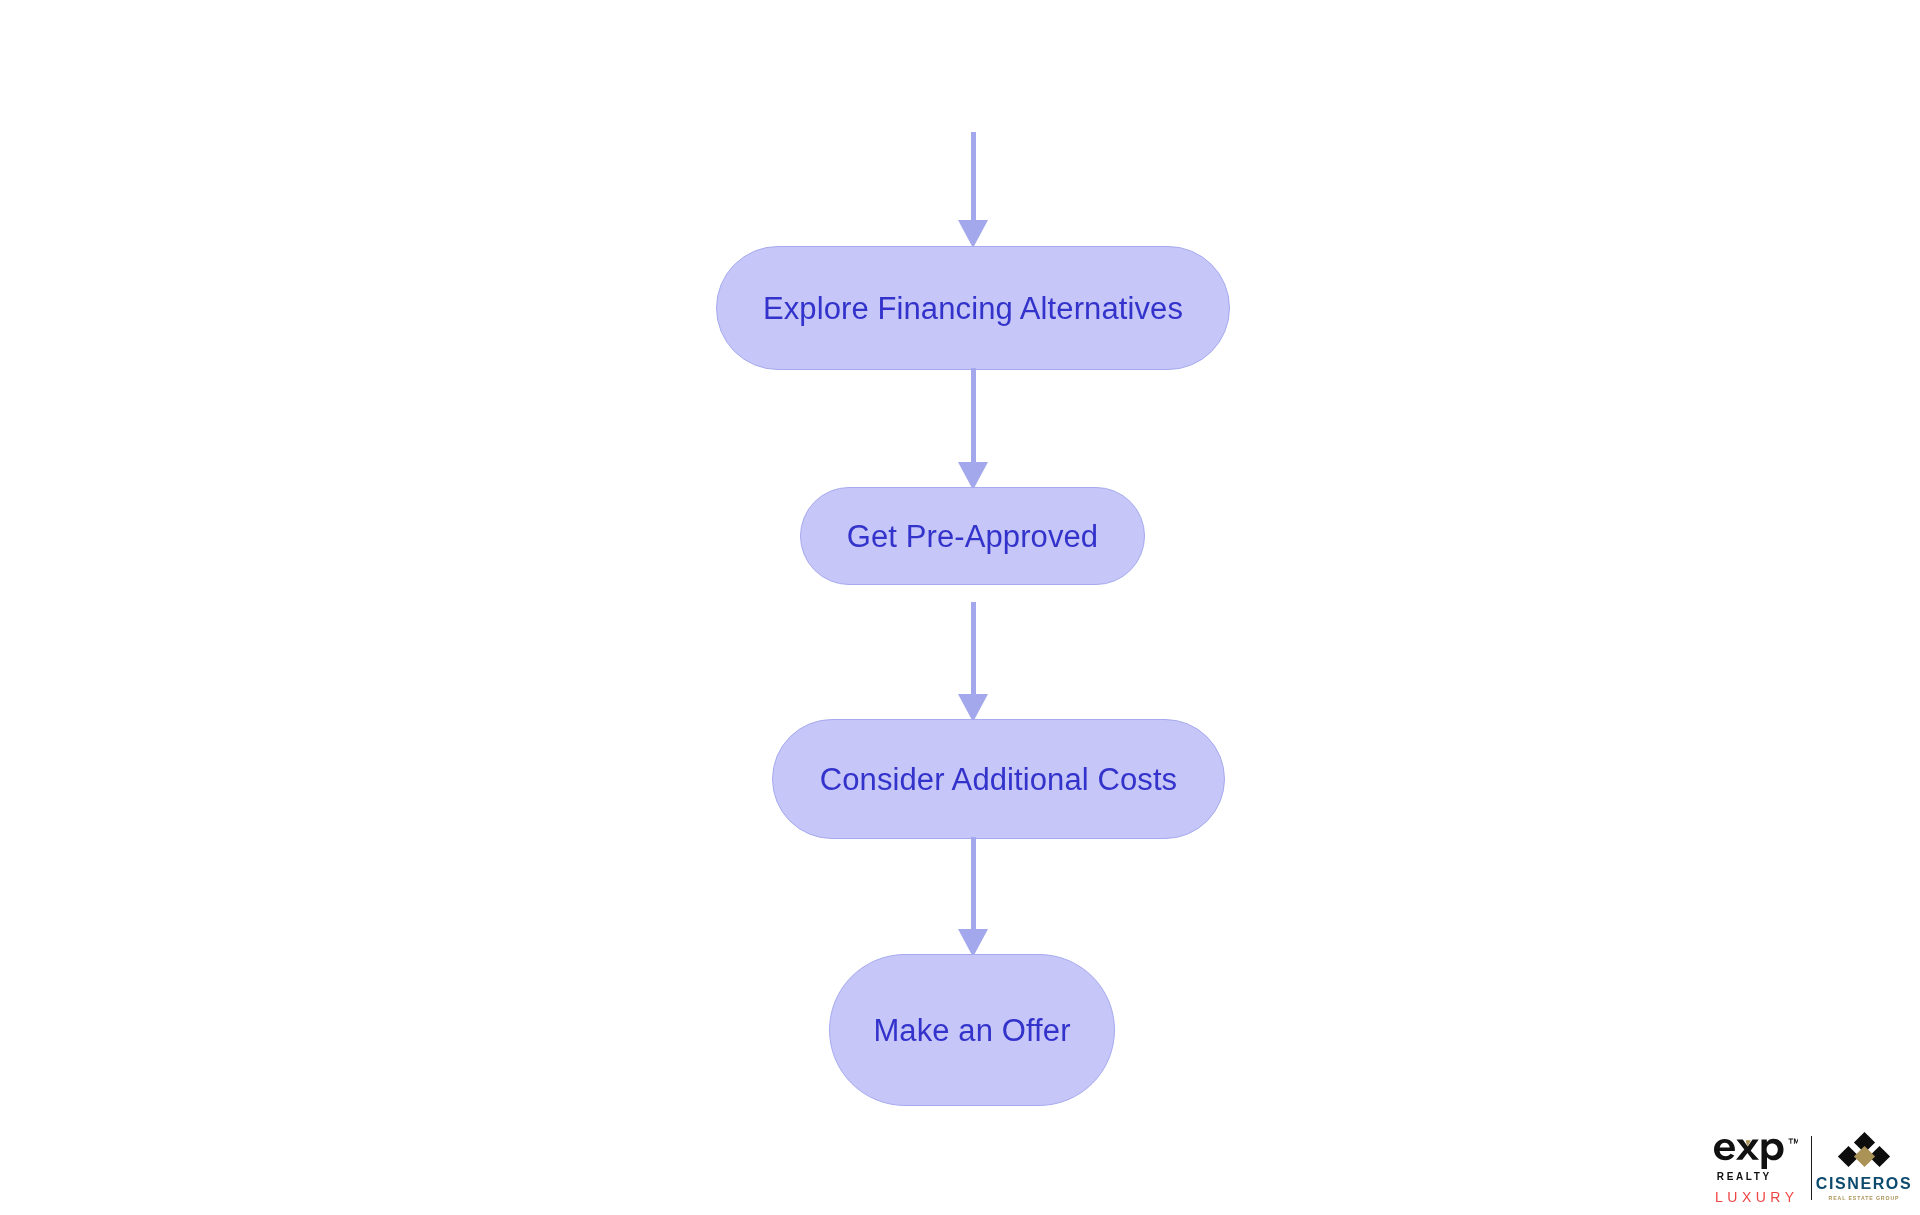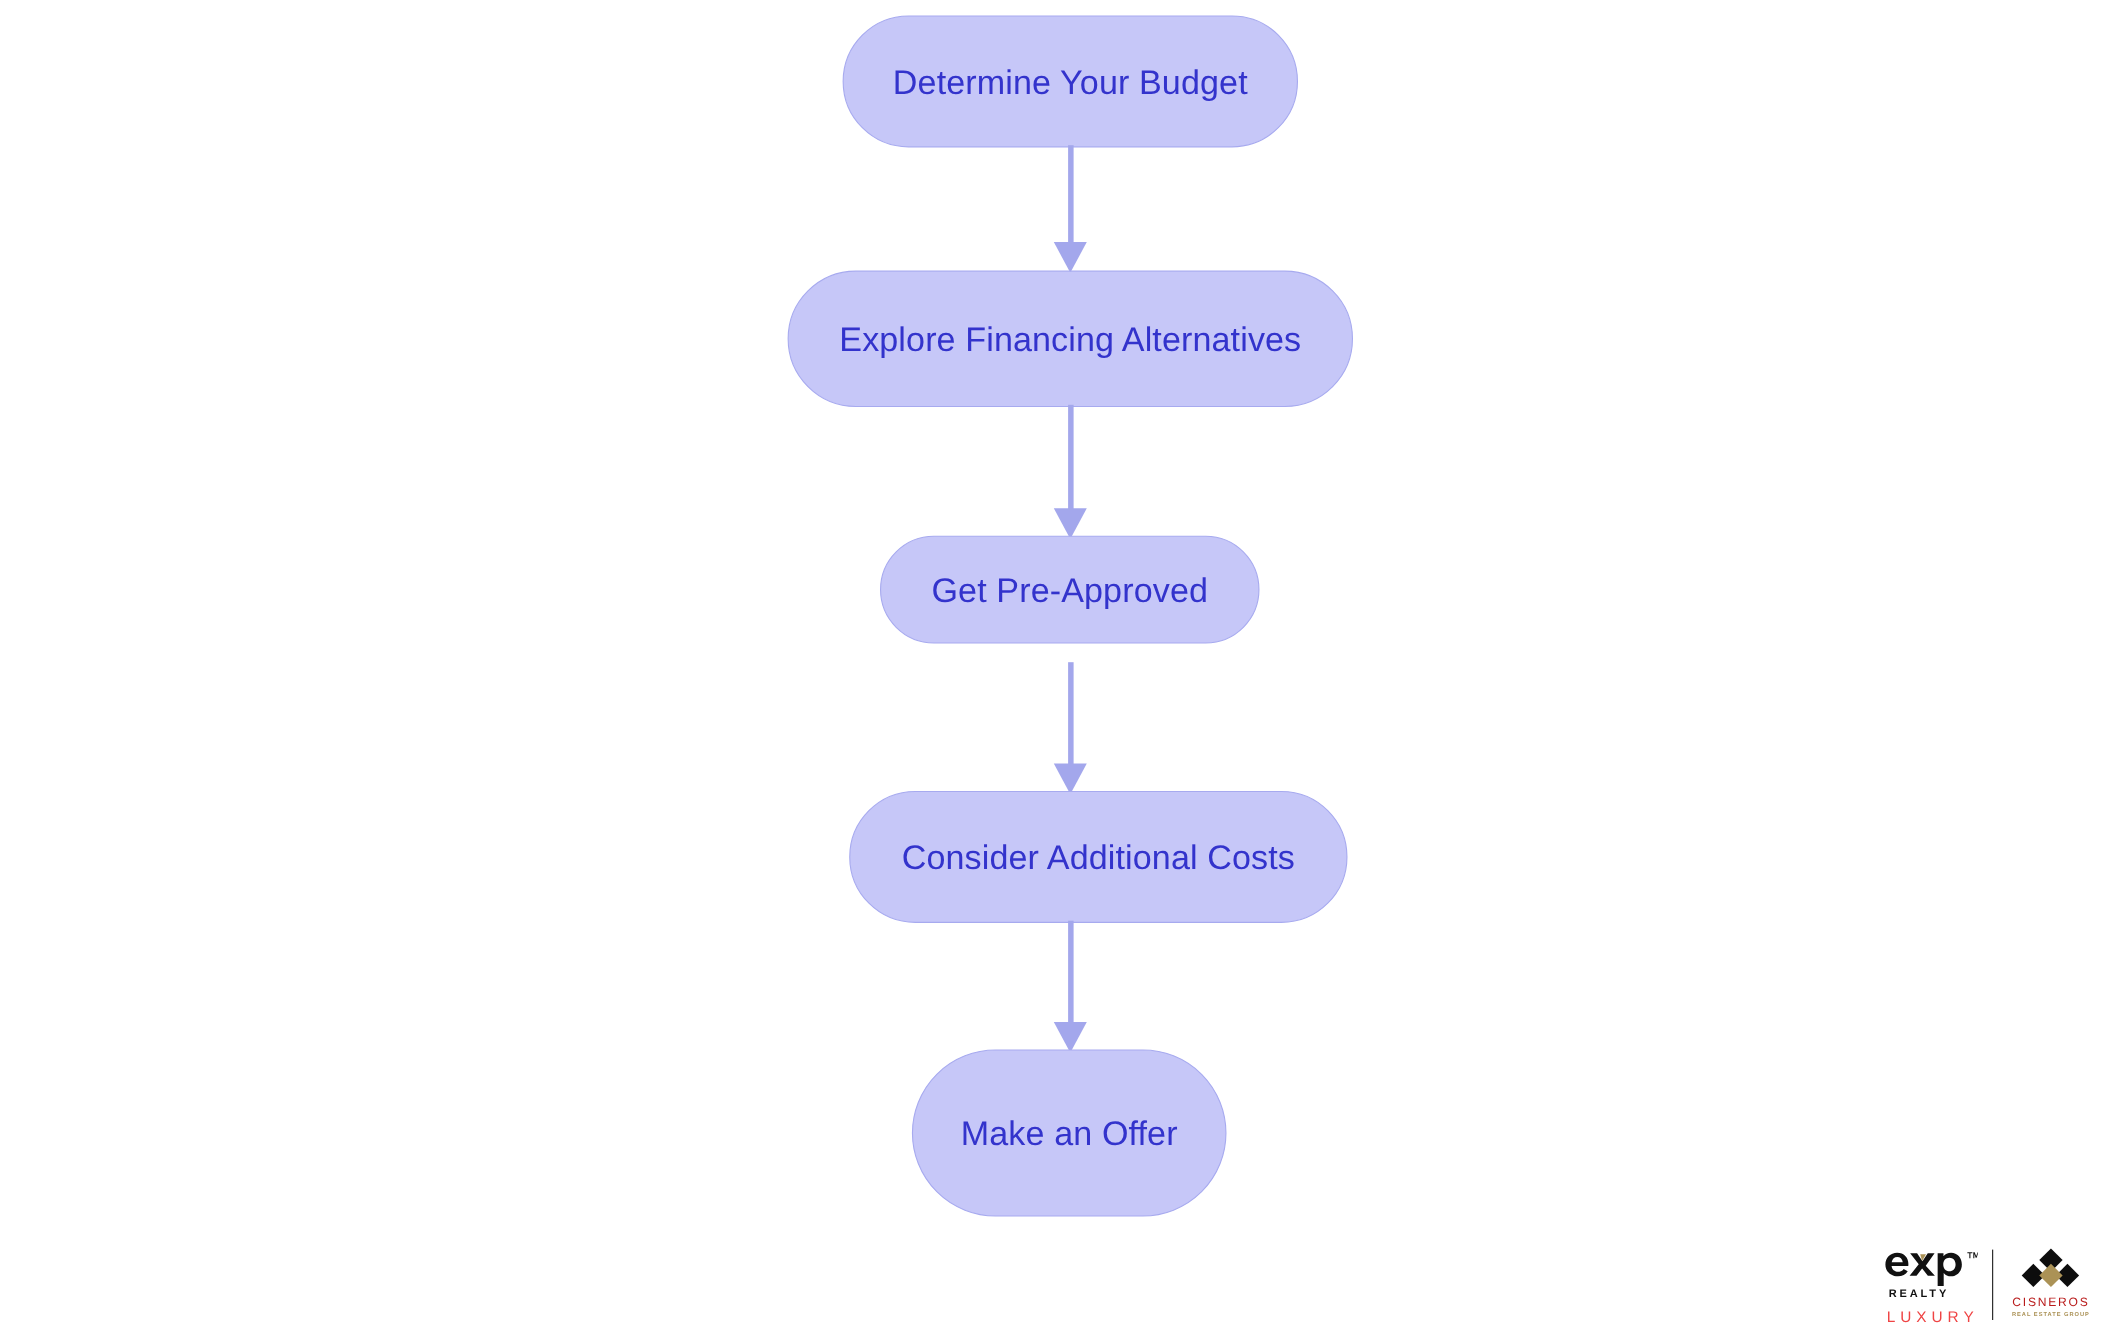--- a/index.html
+++ b/index.html
@@ -165,43 +165,40 @@
     height: 15px;
     transform: rotate(45deg);
     background: #0d0d0d;
   }
   .cis-diamonds .d-top    { left: 20.5px; top: 0px; }
   .cis-diamonds .d-left   { left: 5px;  top: 14px; }
   .cis-diamonds .d-right  { left: 36px; top: 14px; }
   .cis-diamonds .d-center { left: 20.5px; top: 14px; background: #ab9256; }
 
   .cis-name {
-    font-size: 11px;
+    font-size: 16px;
     letter-spacing: 1.6px;
-    font-weight: 400;
-    color: #b91c1c;
+    font-weight: 700;
+    color: #0c4a6e;
     margin-top: 2px;
   }
   .cis-sub {
     font-size: 5.2px;
     letter-spacing: 0.9px;
     font-weight: 600;
     color: #ab9256;
     margin-top: 2px;
     white-space: nowrap;
   }
 </style>
 </head>
 <body>
 
 <div id="canvas">
 
-  <div class="flow-node" id="node-1">
-    <span class="node-label">Determine Your Budget</span>
-  </div>
 
   <div class="connector" id="conn-1">
     <div class="conn-line"></div>
     <div class="conn-head"></div>
   </div>
 
   <div class="flow-node" id="node-2">
     <span class="node-label">Explore Financing Alternatives</span>
   </div>
 

